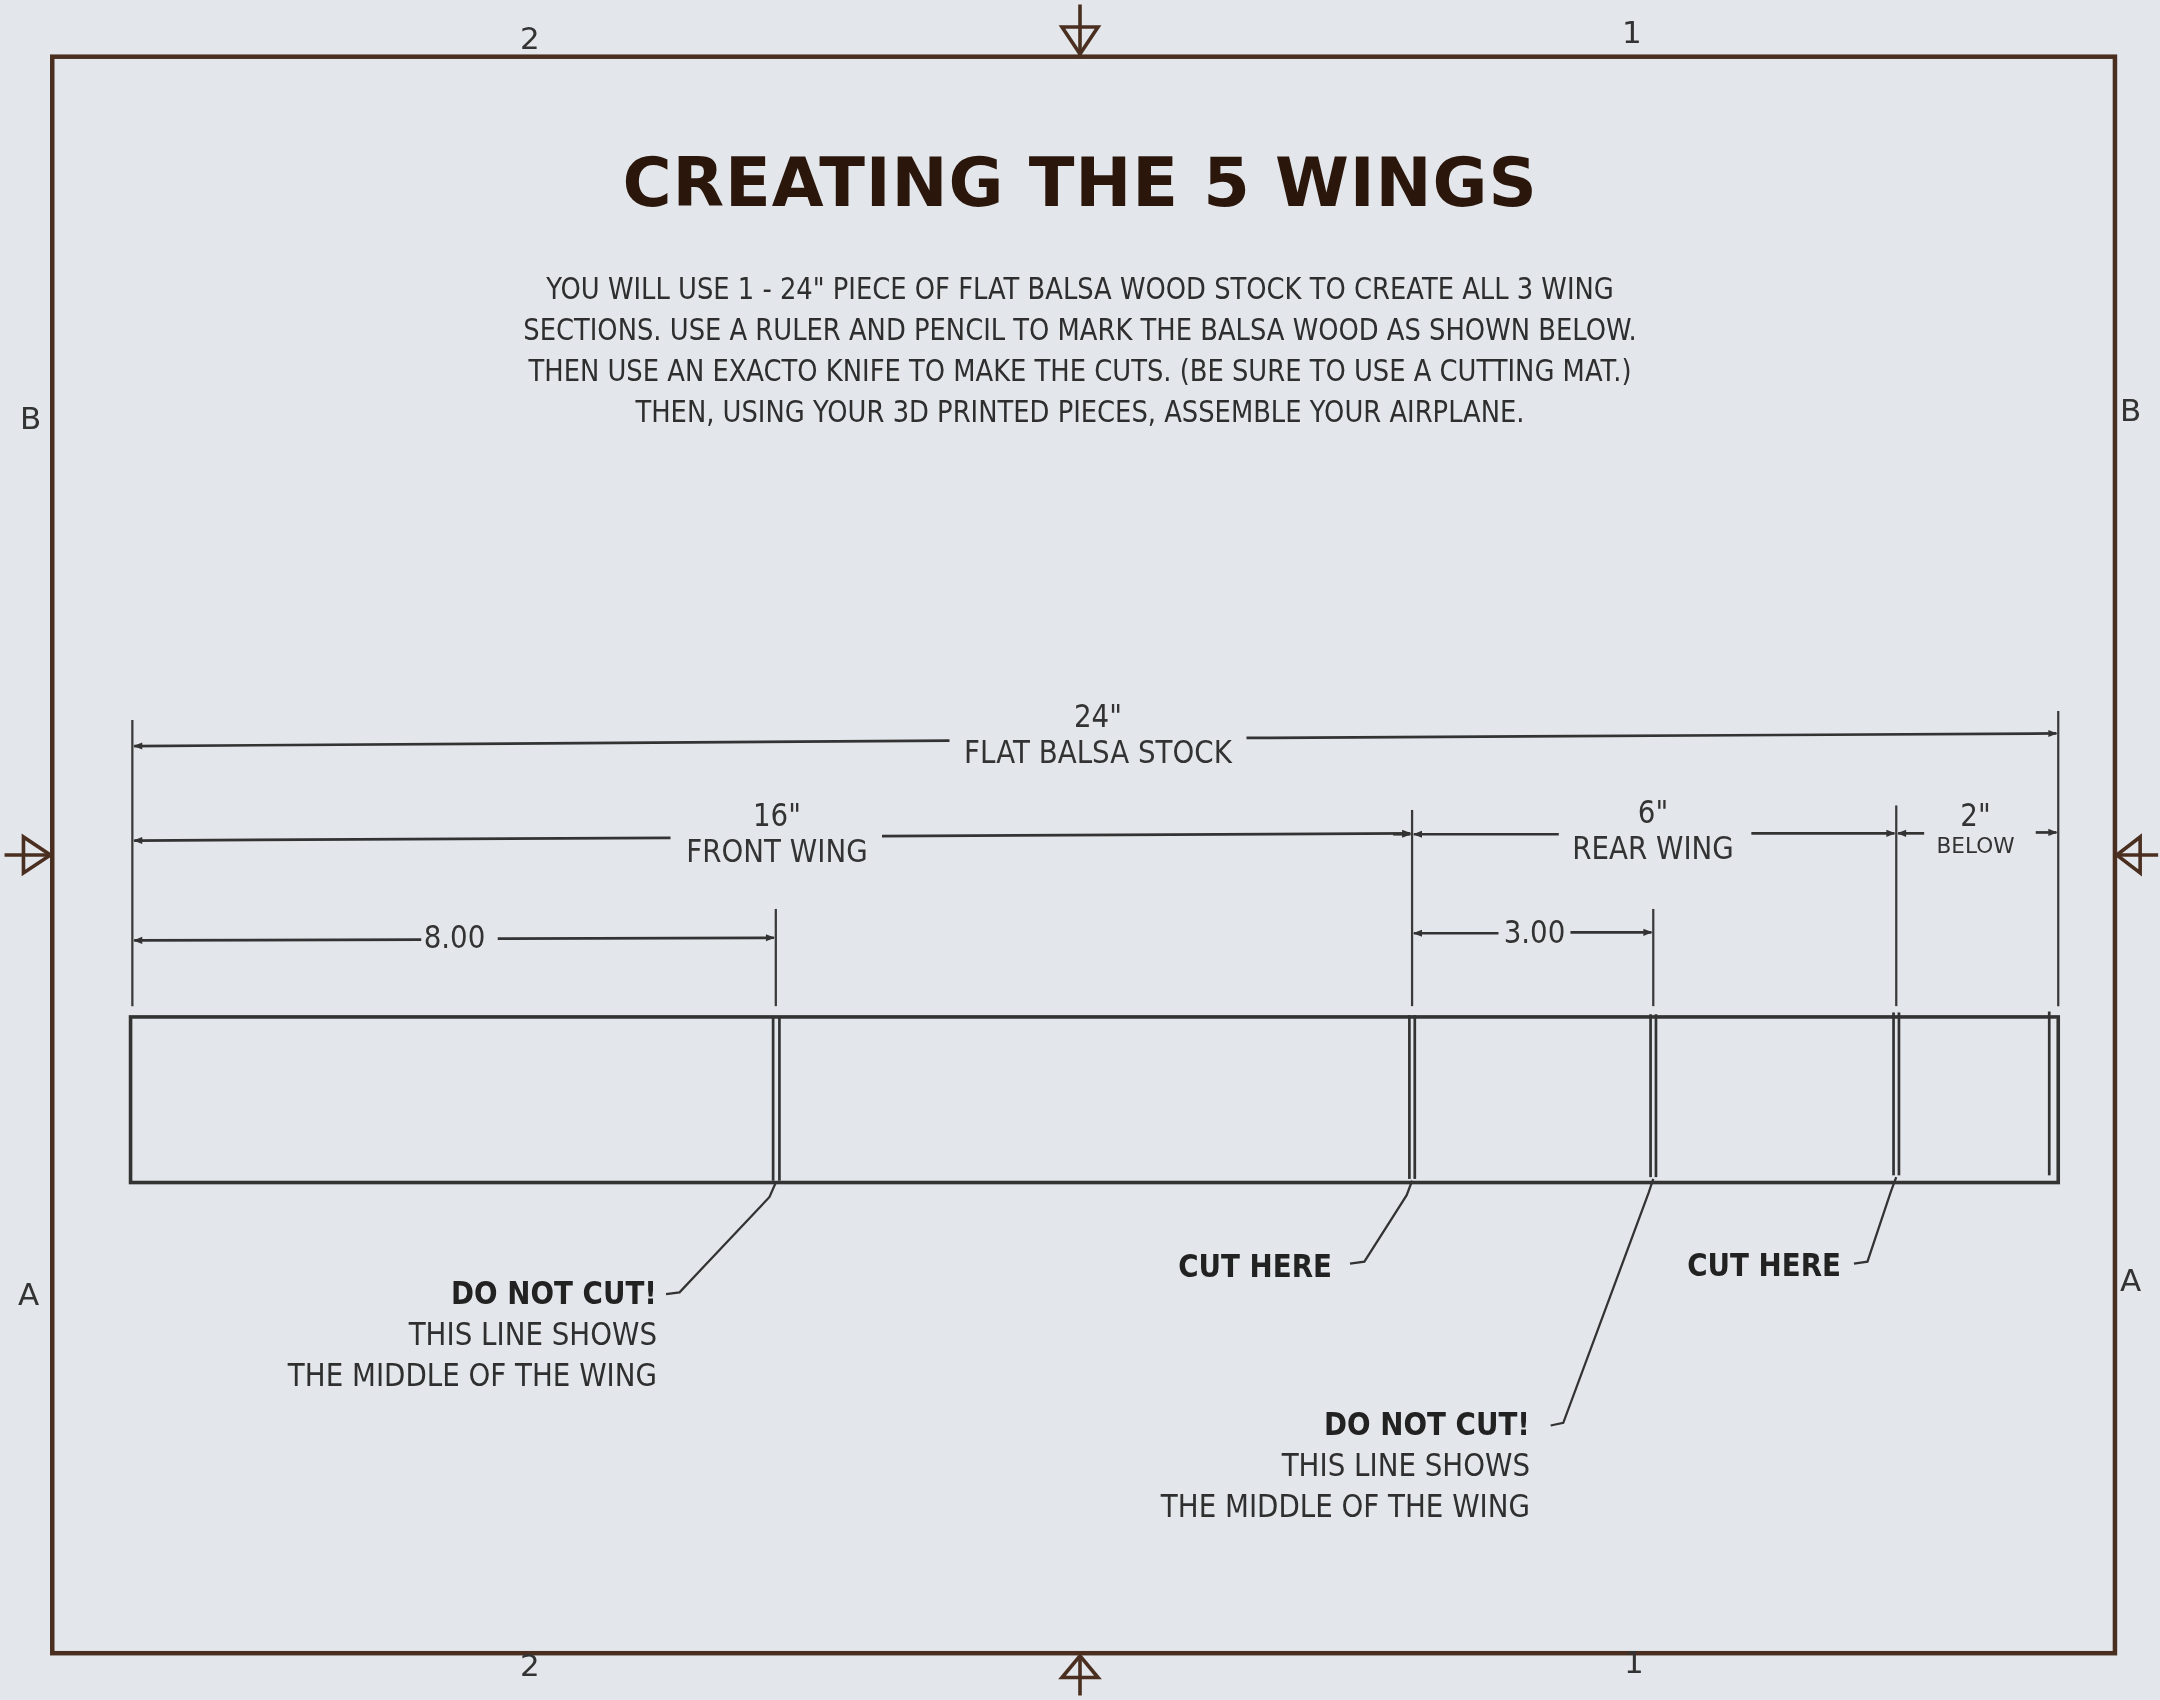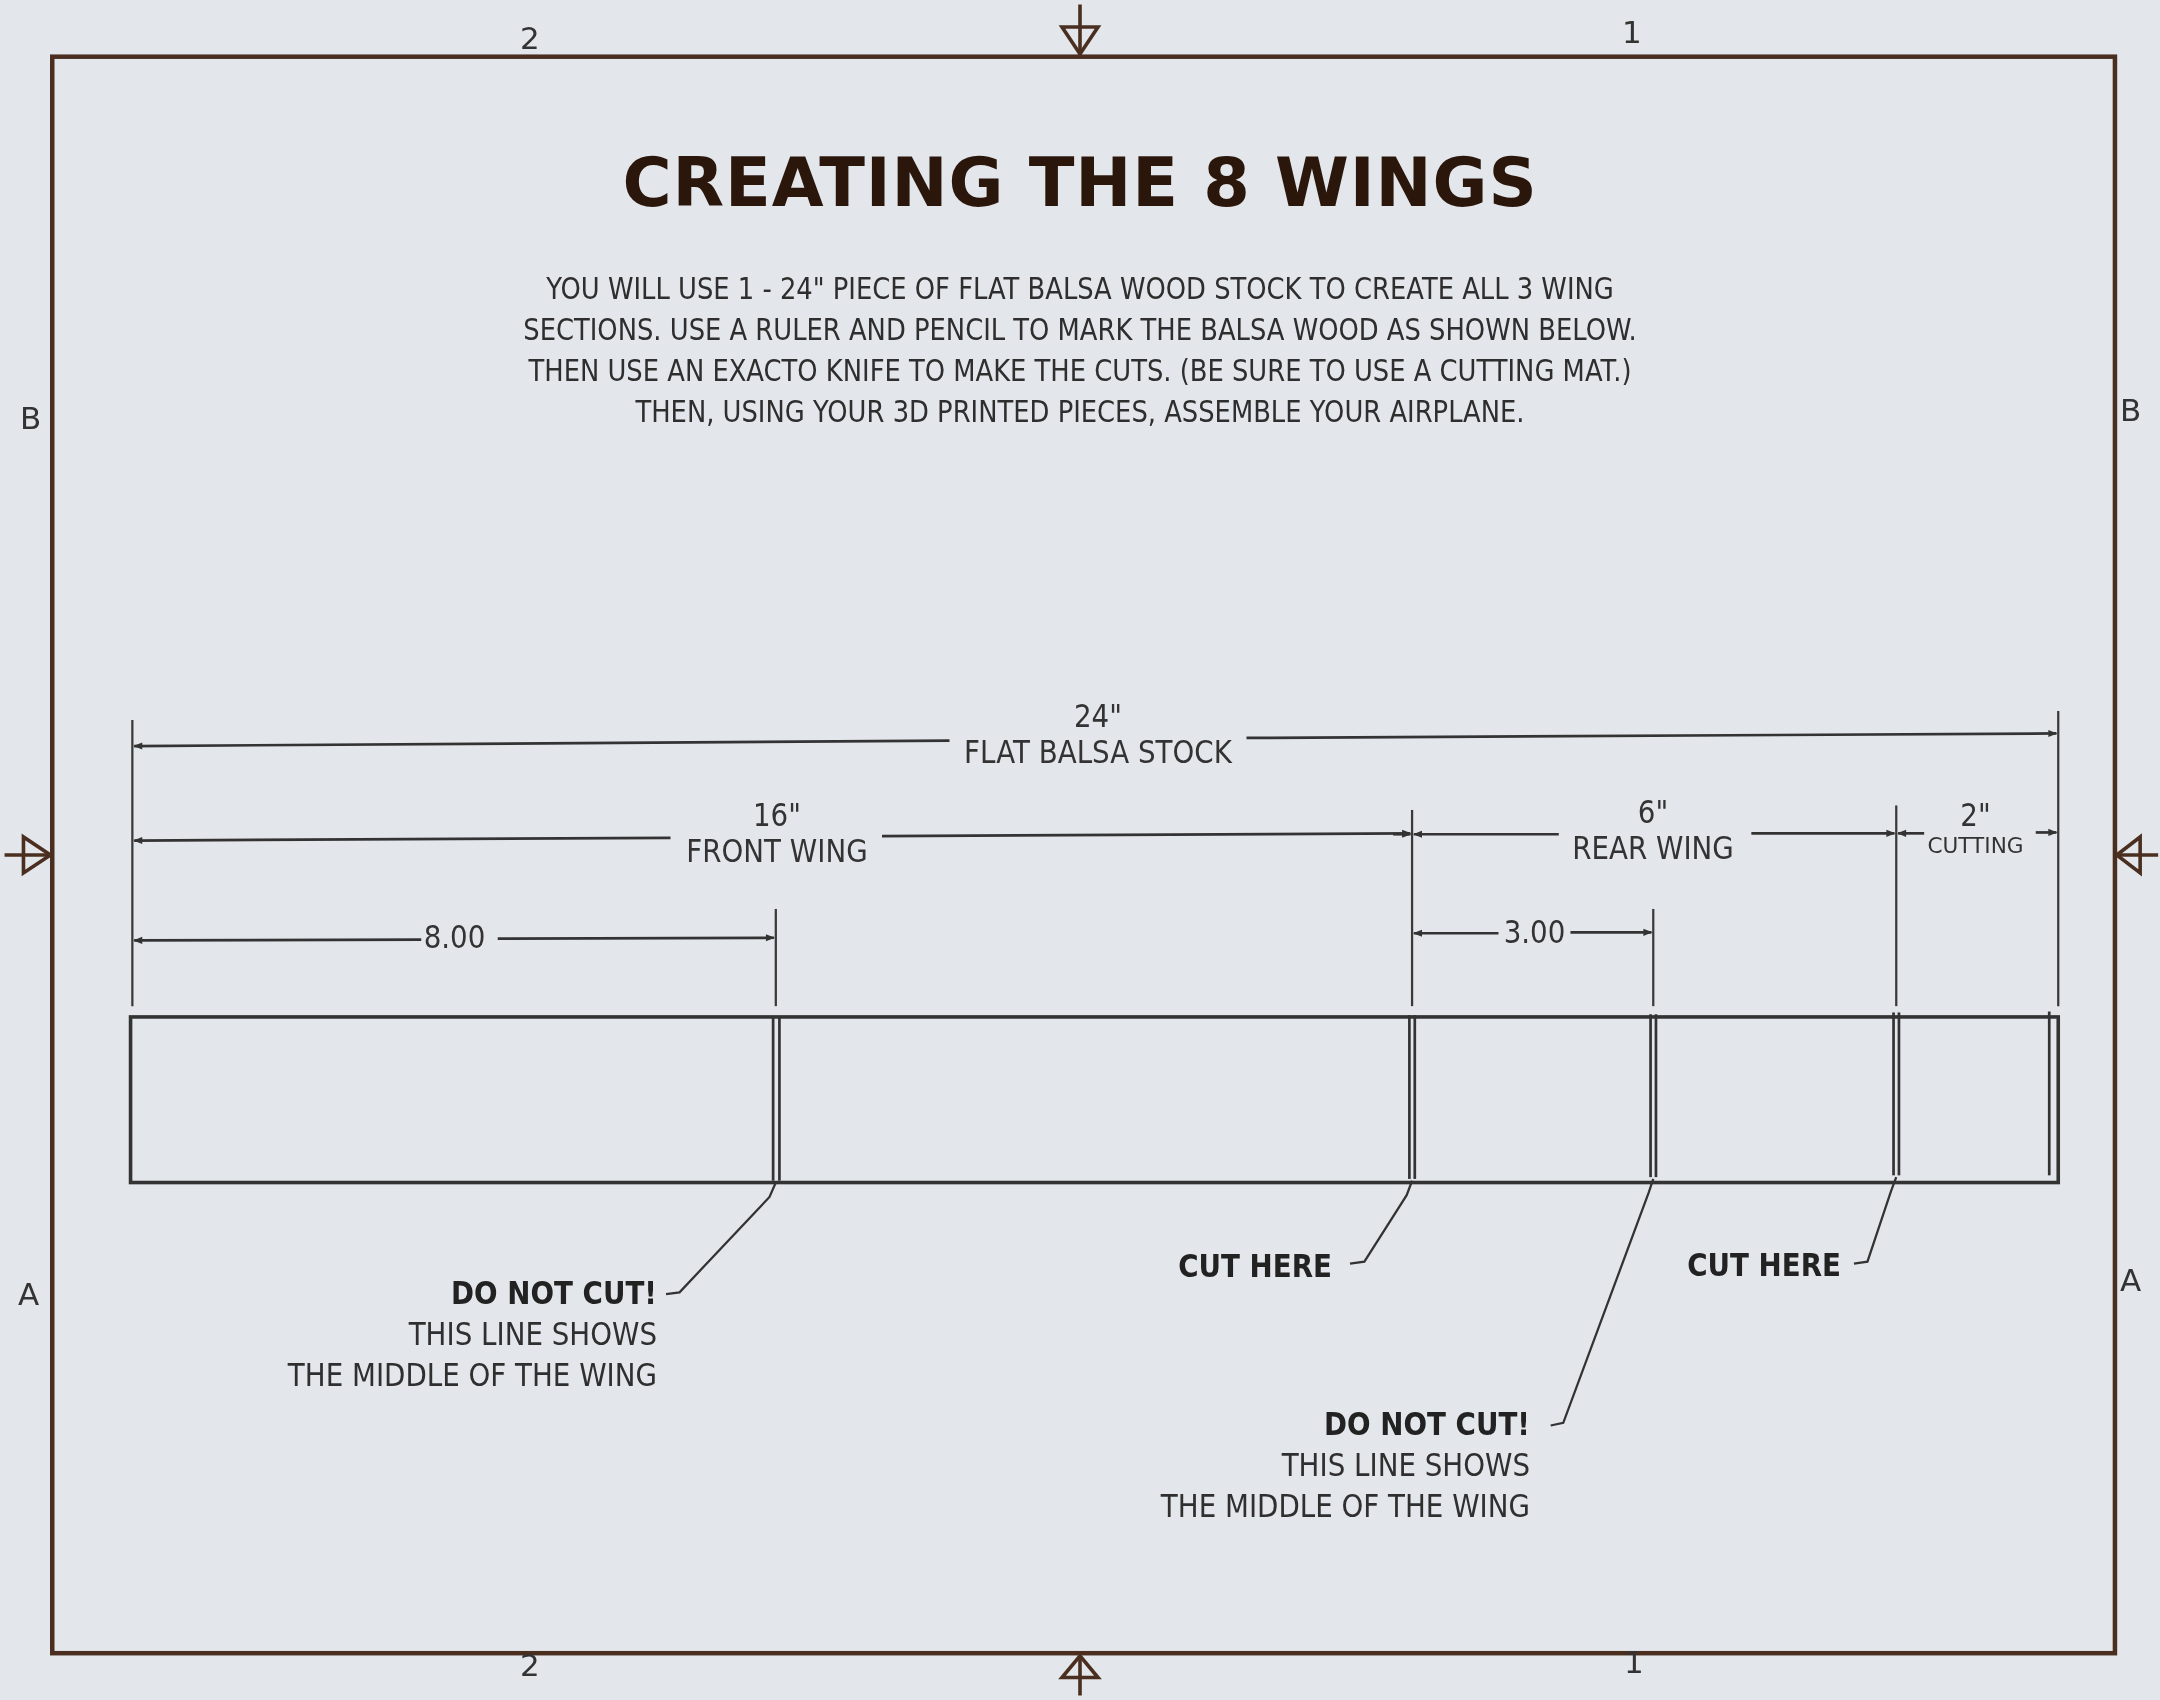--- a/index.html
+++ b/index.html
@@ -102,21 +102,21 @@
 
 <div class="abs zone" style="left:520px;top:20px;">2</div>
 <div class="abs zone" style="left:1622px;top:14.4px;">1</div>
 <div class="abs zone" style="left:520px;top:1647px;">2</div>
 <div class="abs zone" style="left:1624px;top:1644px;">1</div>
 <div class="abs zone" style="left:20px;top:400px;">B</div>
 <div class="abs zone" style="left:18px;top:1276px;">A</div>
 <div class="abs zone" style="left:2120px;top:392px;">B</div>
 <div class="abs zone" style="left:2120px;top:1262px;">A</div>
 
-<div class="abs title">CREATING THE 8 WINGS</div>
+<div class="abs title">CREATING THE 5 WINGS</div>
 <div class="abs para">
   <div>YOU WILL USE 1 - 24" PIECE OF FLAT BALSA WOOD STOCK TO CREATE ALL 3 WING</div>
   <div>SECTIONS.  USE A RULER AND PENCIL TO MARK THE BALSA WOOD AS SHOWN BELOW.</div>
   <div>THEN USE AN EXACTO KNIFE TO MAKE THE CUTS. (BE SURE TO USE A CUTTING MAT.)</div>
   <div>THEN, USING YOUR 3D PRINTED PIECES, ASSEMBLE YOUR AIRPLANE.</div>
 </div>
 
 <div class="abs dim" style="left:918px;top:698px;width:360px;">
   <div>24"</div>
   <div>FLAT BALSA STOCK</div>
@@ -126,21 +126,21 @@
   <div>FRONT WING</div>
 </div>
 <div class="abs dim" style="left:387px;top:919px;width:135px;">8.00</div>
 <div class="abs dim" style="left:1473px;top:794px;width:360px;">
   <div>6"</div>
   <div>REAR WING</div>
 </div>
 <div class="abs dim" style="left:1467px;top:914px;width:135px;">3.00</div>
 <div class="abs" style="left:1917px;top:797px;width:117px;text-align:center;">
   <div class="dim">2"</div>
-  <div class="dim-small">CUTTING</div>
+  <div class="dim-small">BELOW</div>
 </div>
 
 <div class="abs note" style="left:207px;top:1273px;width:450px;">
   <div><b>DO NOT CUT!</b></div>
   <div>THIS LINE SHOWS</div>
   <div>THE MIDDLE OF THE WING</div>
 </div>
 <div class="abs note" style="left:990px;top:1246px;width:342px;">
   <b>CUT HERE</b>
 </div>

